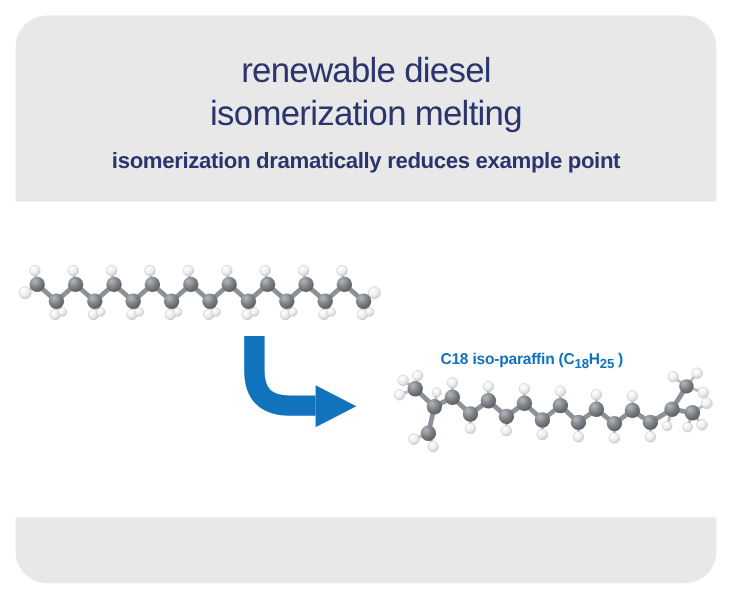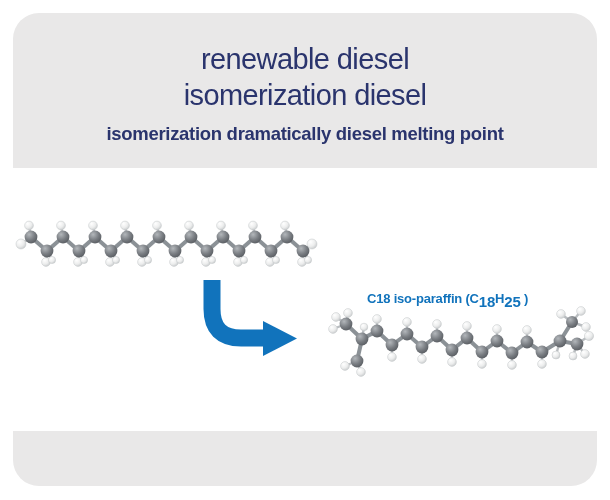--- a/index.html
+++ b/index.html
@@ -32,37 +32,37 @@
     border-radius:0 0 26px 26px;
   }
 
   .mol-label{
     position:absolute;color:var(--blue);font-weight:bold;font-size:13px;
     letter-spacing:-0.2px;white-space:nowrap;
   }
   .label-np-melt{left:29px;top:266px;}
   .label-iso-formula{left:367px;top:291px;}
   .label-iso-melt{left:458px;top:370px;}
-  .label-iso-formula sub{font-size:15px;}
+  .label-iso-formula sub{font-size:11px;}
 
   #diagram-svg{position:absolute;left:0;top:0;}
   .arrow-shape{fill:none;stroke:var(--blue);}
   .arrow-head{fill:var(--blue);stroke:none;}
 </style>
 </head>
 <body>
 
 <div class="canvas">
 
   <div class="header-panel">
     <div class="title">
       <div>renewable diesel</div>
-      <div>isomerization diesel</div>
+      <div>isomerization melting</div>
     </div>
-    <div class="subtitle">isomerization dramatically diesel melting point</div>
+    <div class="subtitle">isomerization dramatically reduces example point</div>
   </div>
 
   <svg id="diagram-svg" width="610" height="500" viewBox="0 0 610 500">
     <defs id="svg-defs">
         <radialGradient id="gC" cx="35%" cy="30%" r="80%">
           <stop offset="0%" stop-color="#b3b7bb"></stop>
           <stop offset="55%" stop-color="#797d82"></stop>
           <stop offset="100%" stop-color="#54585d"></stop>
         </radialGradient>
         <radialGradient id="gH" cx="35%" cy="30%" r="80%">

